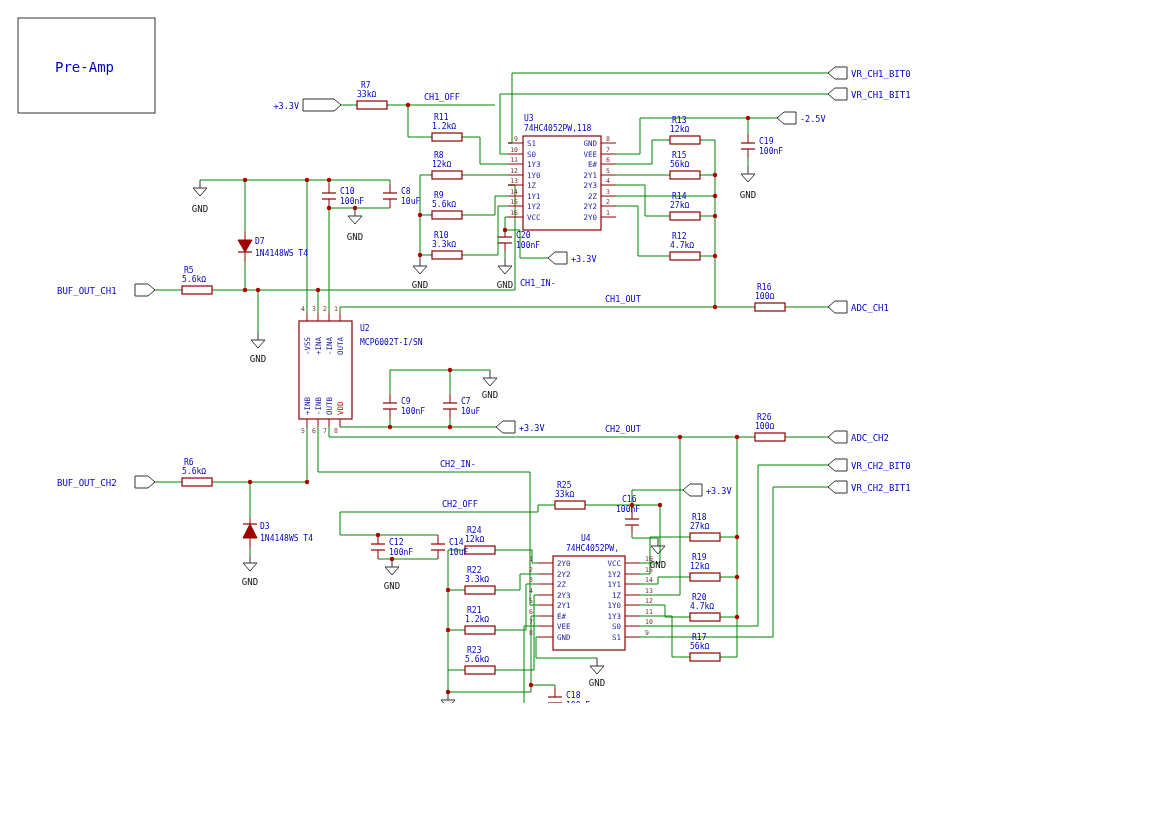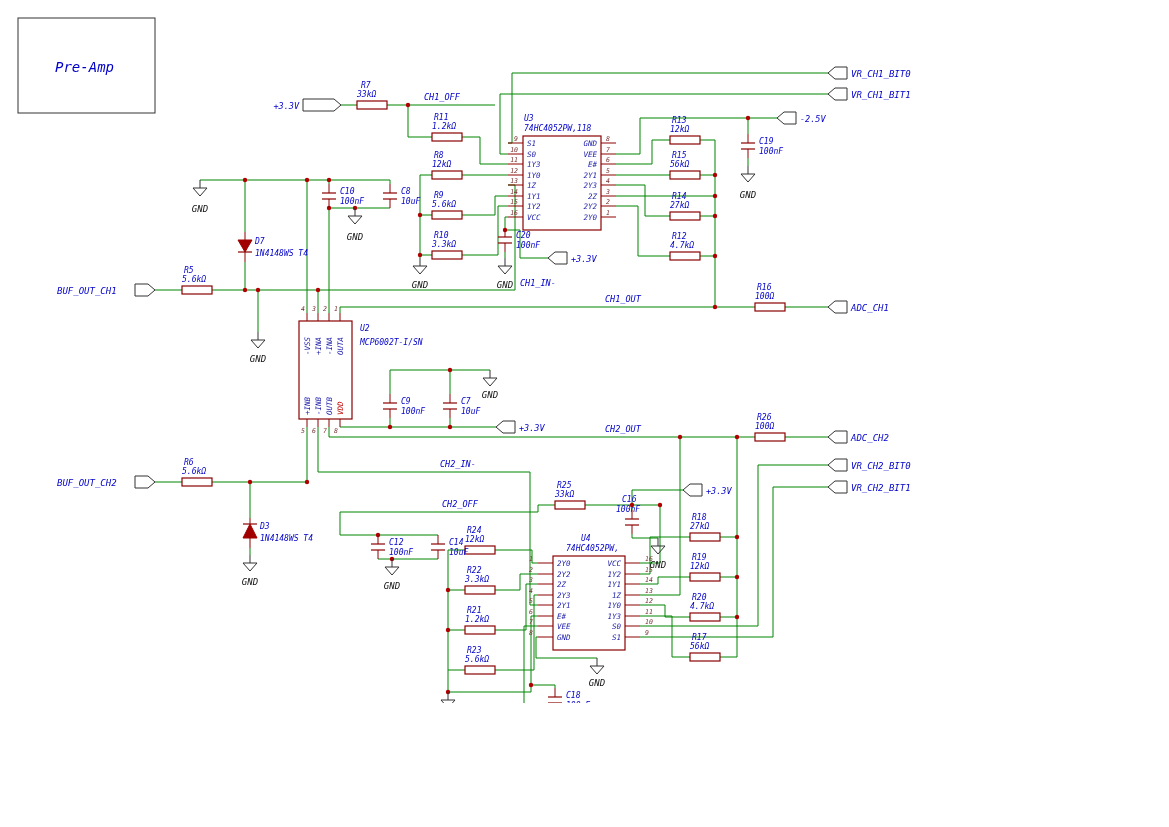--- a/index.html
+++ b/index.html
@@ -1,16 +1,16 @@
 <!DOCTYPE html>
 <html><head>
 <meta charset="utf-8">
 <style>
   html,body{margin:0;padding:0;background:#ffffff;}
-  .sheet{position:relative;width:1169px;height:703px;background:#fff;font-family:"DejaVu Sans Mono",monospace;font-style:italic;}
+  .sheet{position:relative;width:1169px;height:703px;background:#fff;font-family:"DejaVu Sans Mono",monospace;}
   svg text{font-family:"DejaVu Sans Mono",monospace;}
   .w{stroke:#008400;stroke-width:1;fill:none}
   .sy{stroke:#8b0000;stroke-width:1.2;fill:none}
   .bd{stroke:#8b0000;stroke-width:1.2;fill:#ffffff}
   .stub{stroke:#8b0000;stroke-width:1}
   .ref,.val{fill:#0000c8;font-size:8px}
   .net{fill:#0000c8;font-size:8.5px}
   .ptxt{fill:#0000c8;font-size:9px}
   .pw{fill:#0000c8;font-size:8.5px}
   .pnm{fill:#1a1aa8;font-size:7.5px}

